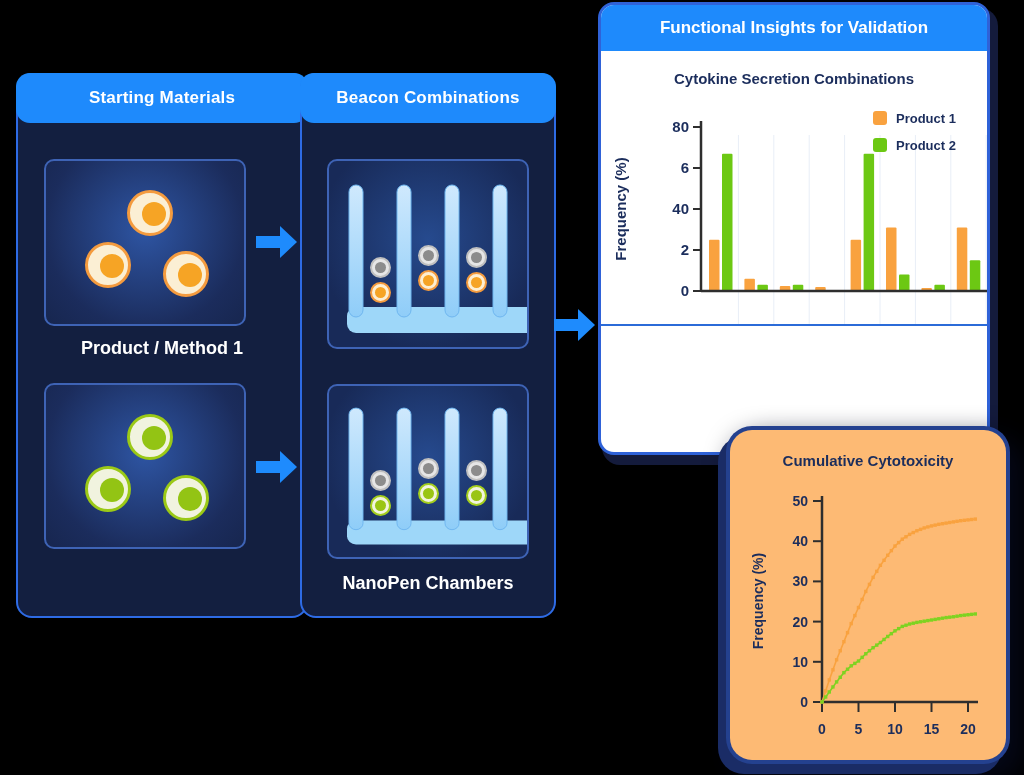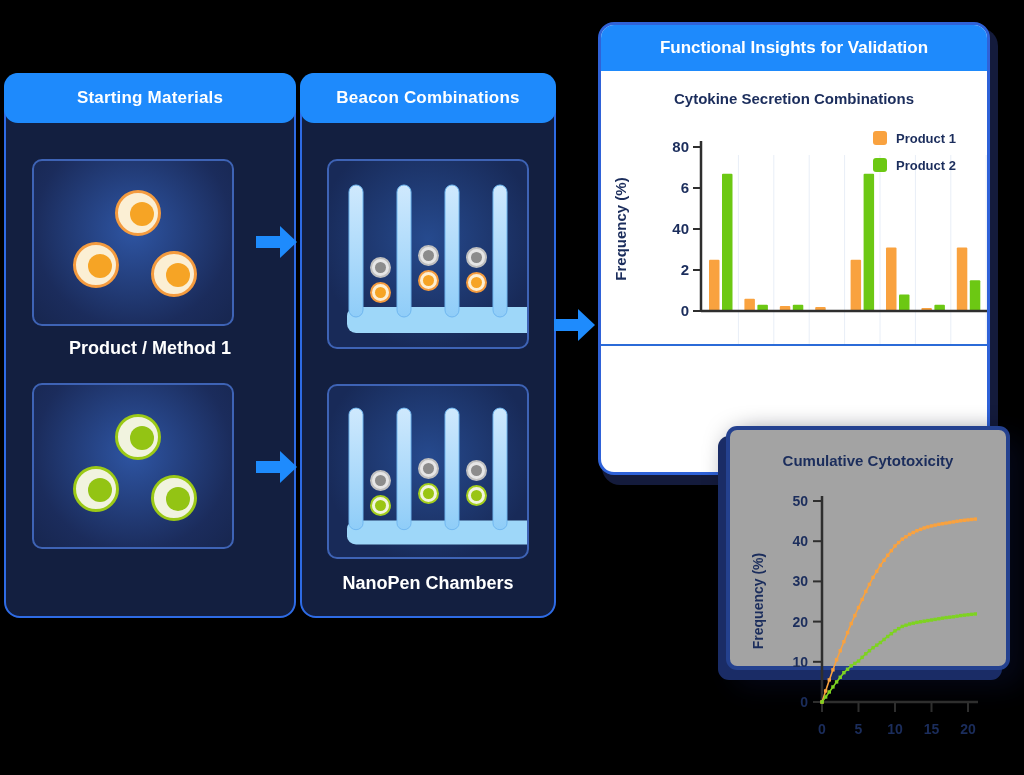--- a/index.html
+++ b/index.html
@@ -28,52 +28,52 @@
   .pencell.gray{background:#E6E6E6;border-color:#BFBFBF;}
   .pencell.gray .nuc{background:#8C8C8C;}
   .pencell.orange{background:#FDEFD2;border-color:#F49B3E;}
   .pencell.orange .nuc{background:#F6A425;}
   .pencell.green{background:#F2F4DE;border-color:#A4CE1D;}
   .pencell.green .nuc{background:#9AC514;}
   .arrow{position:absolute;width:42px;height:34px;}
   
   #validation-panel{position:absolute;left:598px;top:2px;width:392px;height:453px;background:#fff;
          border:3px solid #2F62D8;border-radius:16px;box-sizing:border-box;overflow:hidden;
-         box-shadow:6px 8px 0 2px #141B3C;margin-top:20px;}
+         box-shadow:6px 8px 0 2px #141B3C;}
   #validation-header{position:absolute;top:0;left:0;right:0;height:46px;background:#1E8AFC;
          display:flex;align-items:center;justify-content:center;color:#fff;font-weight:bold;font-size:17px;}
   #bar-chart-wrap{position:absolute;left:0;top:46px;width:386px;height:273px;}
   #legend{position:absolute;left:272px;top:57px;}
   .legend-row{display:flex;align-items:center;height:20px;margin-bottom:7px;}
   .legend-swatch{width:14px;height:14px;border-radius:3px;}
   .legend-label{margin-left:9px;font-size:13px;font-weight:bold;color:#1B2D5C;}
   
   #combo-table{position:absolute;left:0;top:319px;width:386px;height:128px;border-top:2px solid #2B6BD8;
          box-sizing:border-box;display:flex;flex-direction:column;}
   .trow{flex:1;display:flex;}
   .tlabel{width:102px;background:#16295E;color:#fff;font-weight:bold;font-size:14px;
          display:flex;align-items:center;justify-content:center;letter-spacing:.3px;}
   .tcell{flex:1;position:relative;border-right:1px solid rgba(160,190,225,.45);
          border-bottom:1px solid #CBDCEF;}
   .tcell:last-child{border-right:none;}
   .dot{position:absolute;width:14px;height:14px;border-radius:50%;left:50%;top:50%;margin:-7px 0 0 -7px;}
   
-  #cyto-card{position:absolute;left:730px;top:430px;width:276px;height:236px;background:#a3a3a3;
-         border-radius:7px;z-index:5;
+  #cyto-card{position:absolute;left:730px;top:430px;width:276px;height:330px;background:#fdba74;
+         border-radius:22px;z-index:5;
          box-shadow:0 0 0 4px #24418F, -8px 10px 0 4px #1A2C66, 10px 14px 28px 6px rgba(5,8,25,.95);}
   #cyto-title{position:absolute;top:22px;left:0;right:0;text-align:center;color:#1B2D5C;
          font-weight:bold;font-size:15px;}
   svg text{font-family:"Liberation Sans",sans-serif;}
 </style>
 </head>
 <body>
 
 <div id="canvas">
 
-  <div class="panel" style="left:4px;top:73px;width:292px;height:545px;">
+  <div class="panel" style="left:16px;top:73px;width:292px;height:545px;">
     <div class="panel-header">
       <span>Starting Materials</span>
     </div>
     <div class="inner-box" style="left:26px;top:84px;width:202px;height:167px;">
       <div class="bigcell orange" style="left:81px;top:29px;">
           <div class="nuc"></div>
         </div>
       <div class="bigcell orange" style="left:39px;top:81px;">
           <div class="nuc"></div>
         </div>

